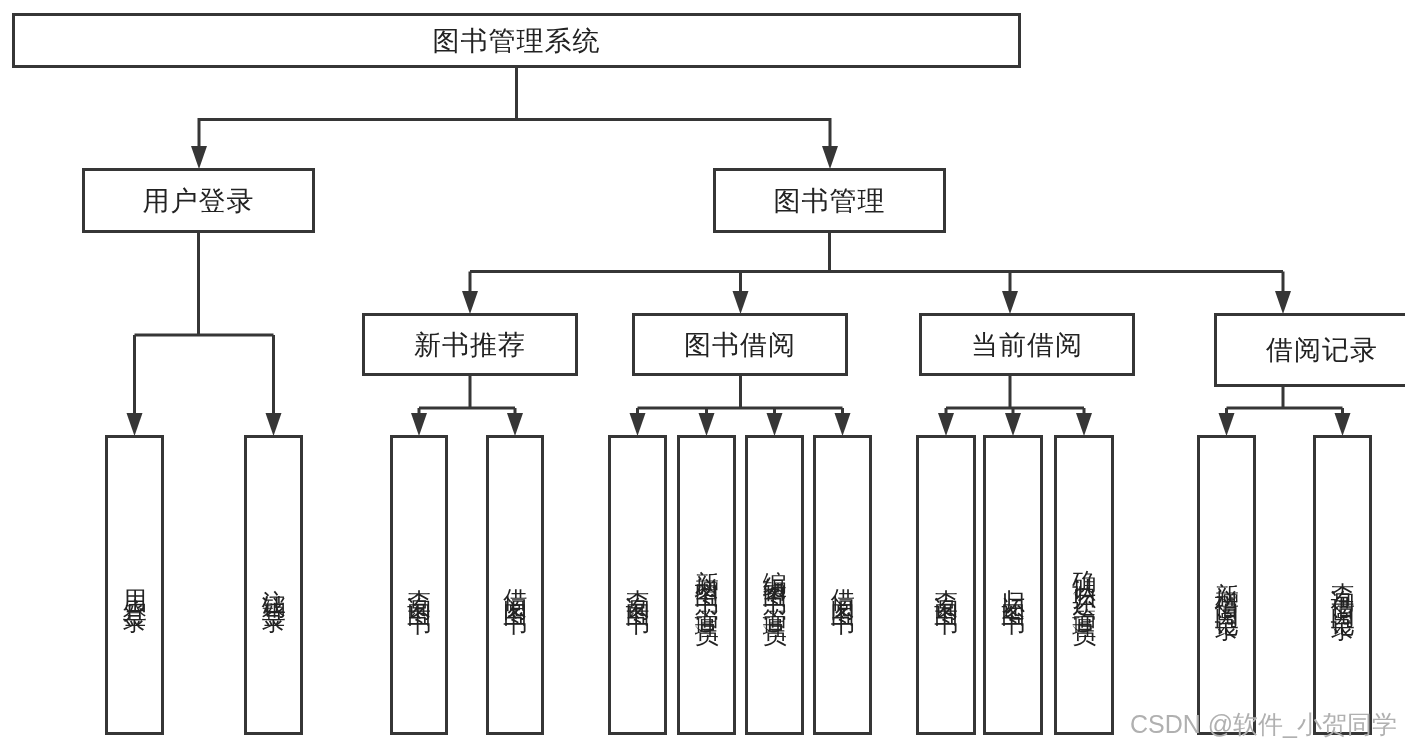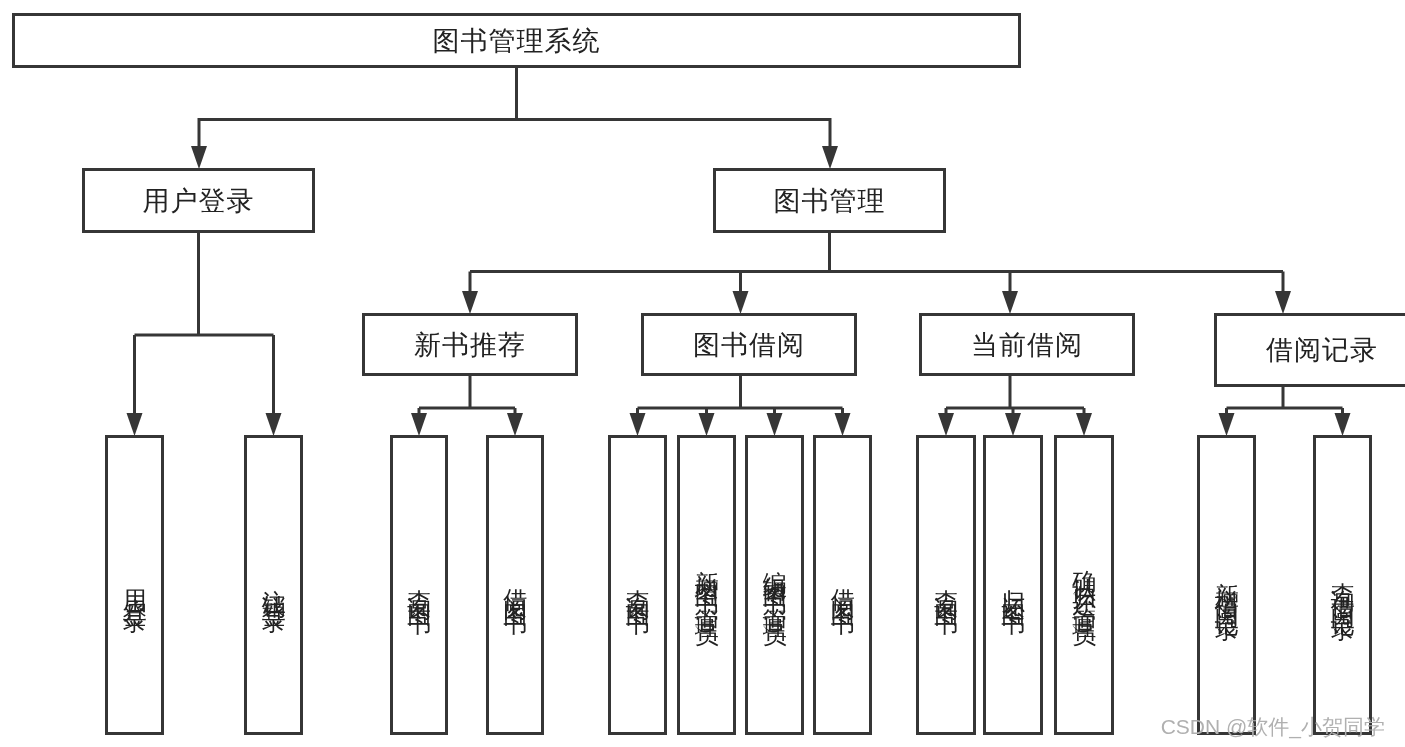--- a/index.html
+++ b/index.html
@@ -41,23 +41,23 @@
   .hnode { font-size: 27px; letter-spacing: 1px; }
   .vnode .vtext {
     writing-mode: vertical-rl;
     text-orientation: mixed;
     font-size: 24px;
     letter-spacing: 7.5px;
     line-height: 1.1;
   }
   .watermark {
     position: absolute;
-    right: 20px;
+    right: 8px;
     bottom: 6px;
-    font-size: 21px;
+    font-size: 25px;
     color: var(--watermark);
     z-index: 5;
     white-space: nowrap;
   }
 </style>
 </head>
 <body>
 
 <div class="canvas">
 
@@ -110,21 +110,21 @@
       <polygon points="1334.5,413 1350.5,413 1342.5,436"></polygon>
     </g>
   </svg>
 
   <div class="node hnode" style="left:12px; top:13px; width:1009px; height:55px;">图书管理系统</div>
 
   <div class="node hnode" style="left:82px; top:168px; width:233px; height:65px;">用户登录</div>
   <div class="node hnode" style="left:362px; top:313px; width:216px; height:63px;">新书推荐</div>
 
   <div class="node hnode" style="left:713px; top:168px; width:233px; height:65px;">图书管理</div>
-  <div class="node hnode" style="left:632px; top:313px; width:216px; height:63px;margin-left:9px;">图书借阅</div>
+  <div class="node hnode" style="left:632px; top:313px; width:216px; height:63px;">图书借阅</div>
   <div class="node hnode" style="left:902px; top:313px; width:216px; height:63px;margin-left:17px;">当前借阅</div>
   <div class="node hnode" style="left:1214px; top:313px; width:216px; height:74px;">借阅记录</div>
 
   <div class="node vnode" style="left:105px; top:435px; width:59px; height:300px;">
     <span class="vtext">用户登录</span>
   </div>
   <div class="node vnode" style="left:244px; top:435px; width:59px; height:300px;">
     <span class="vtext">注销登录</span>
   </div>
 

